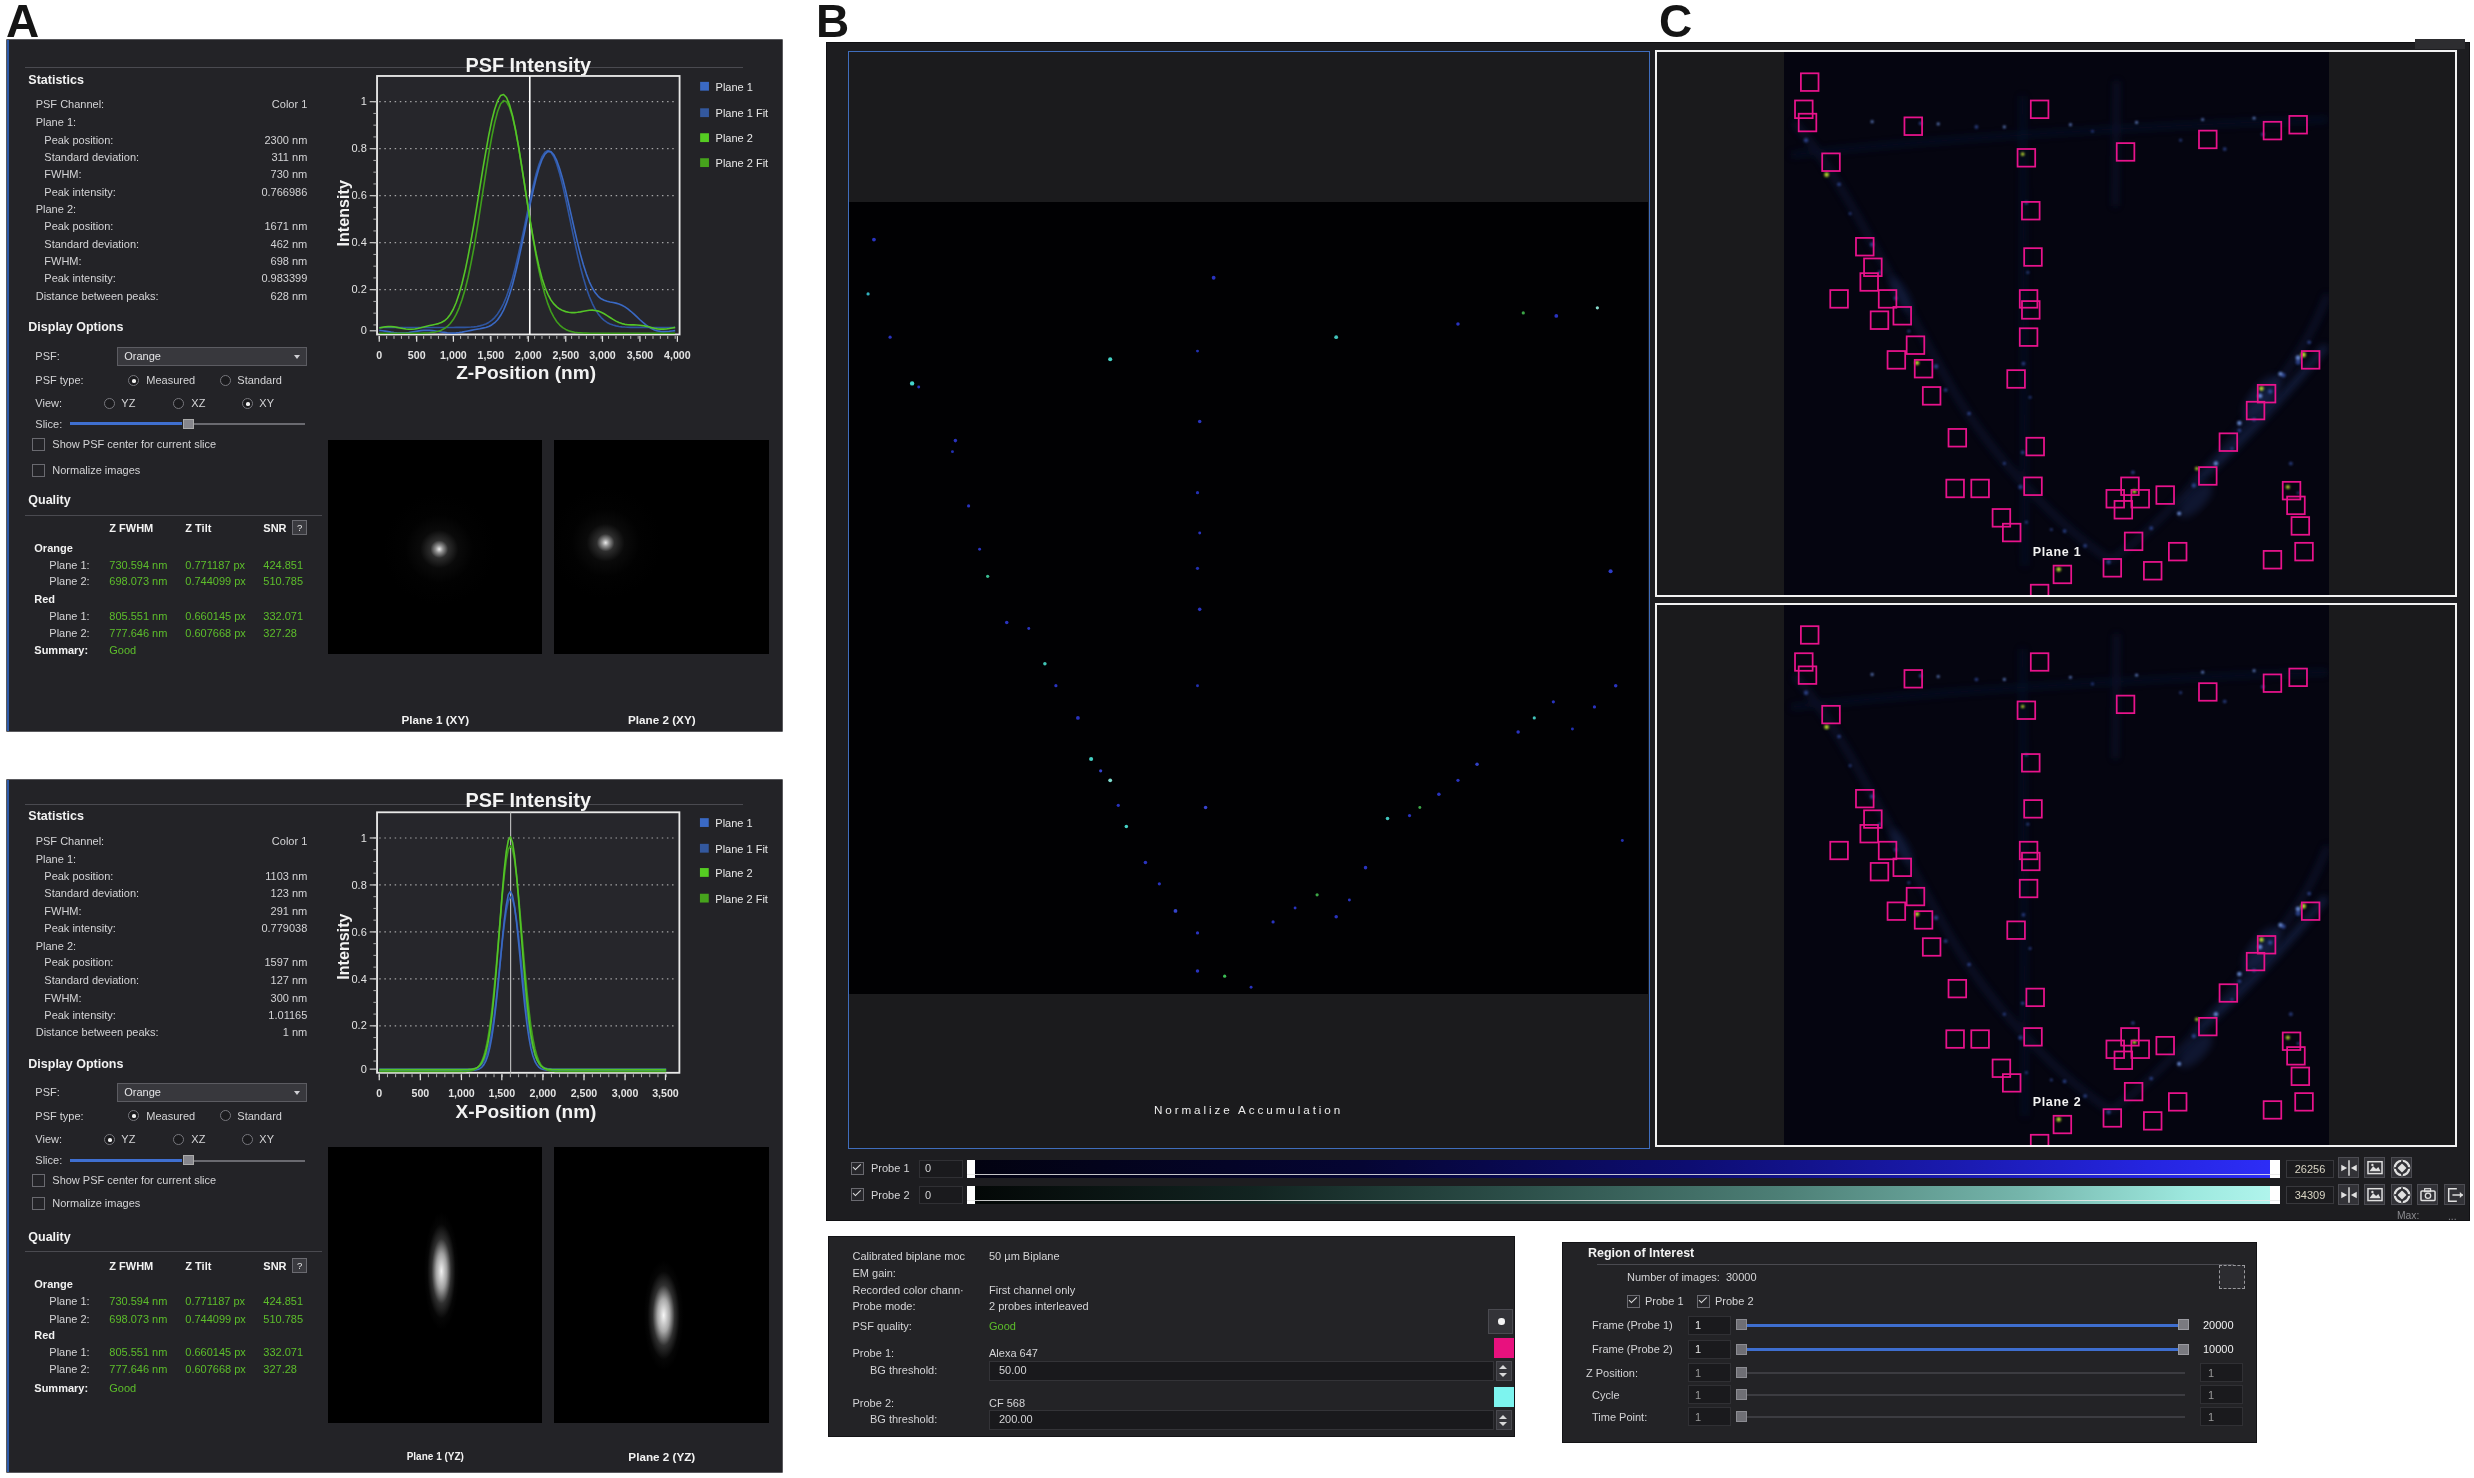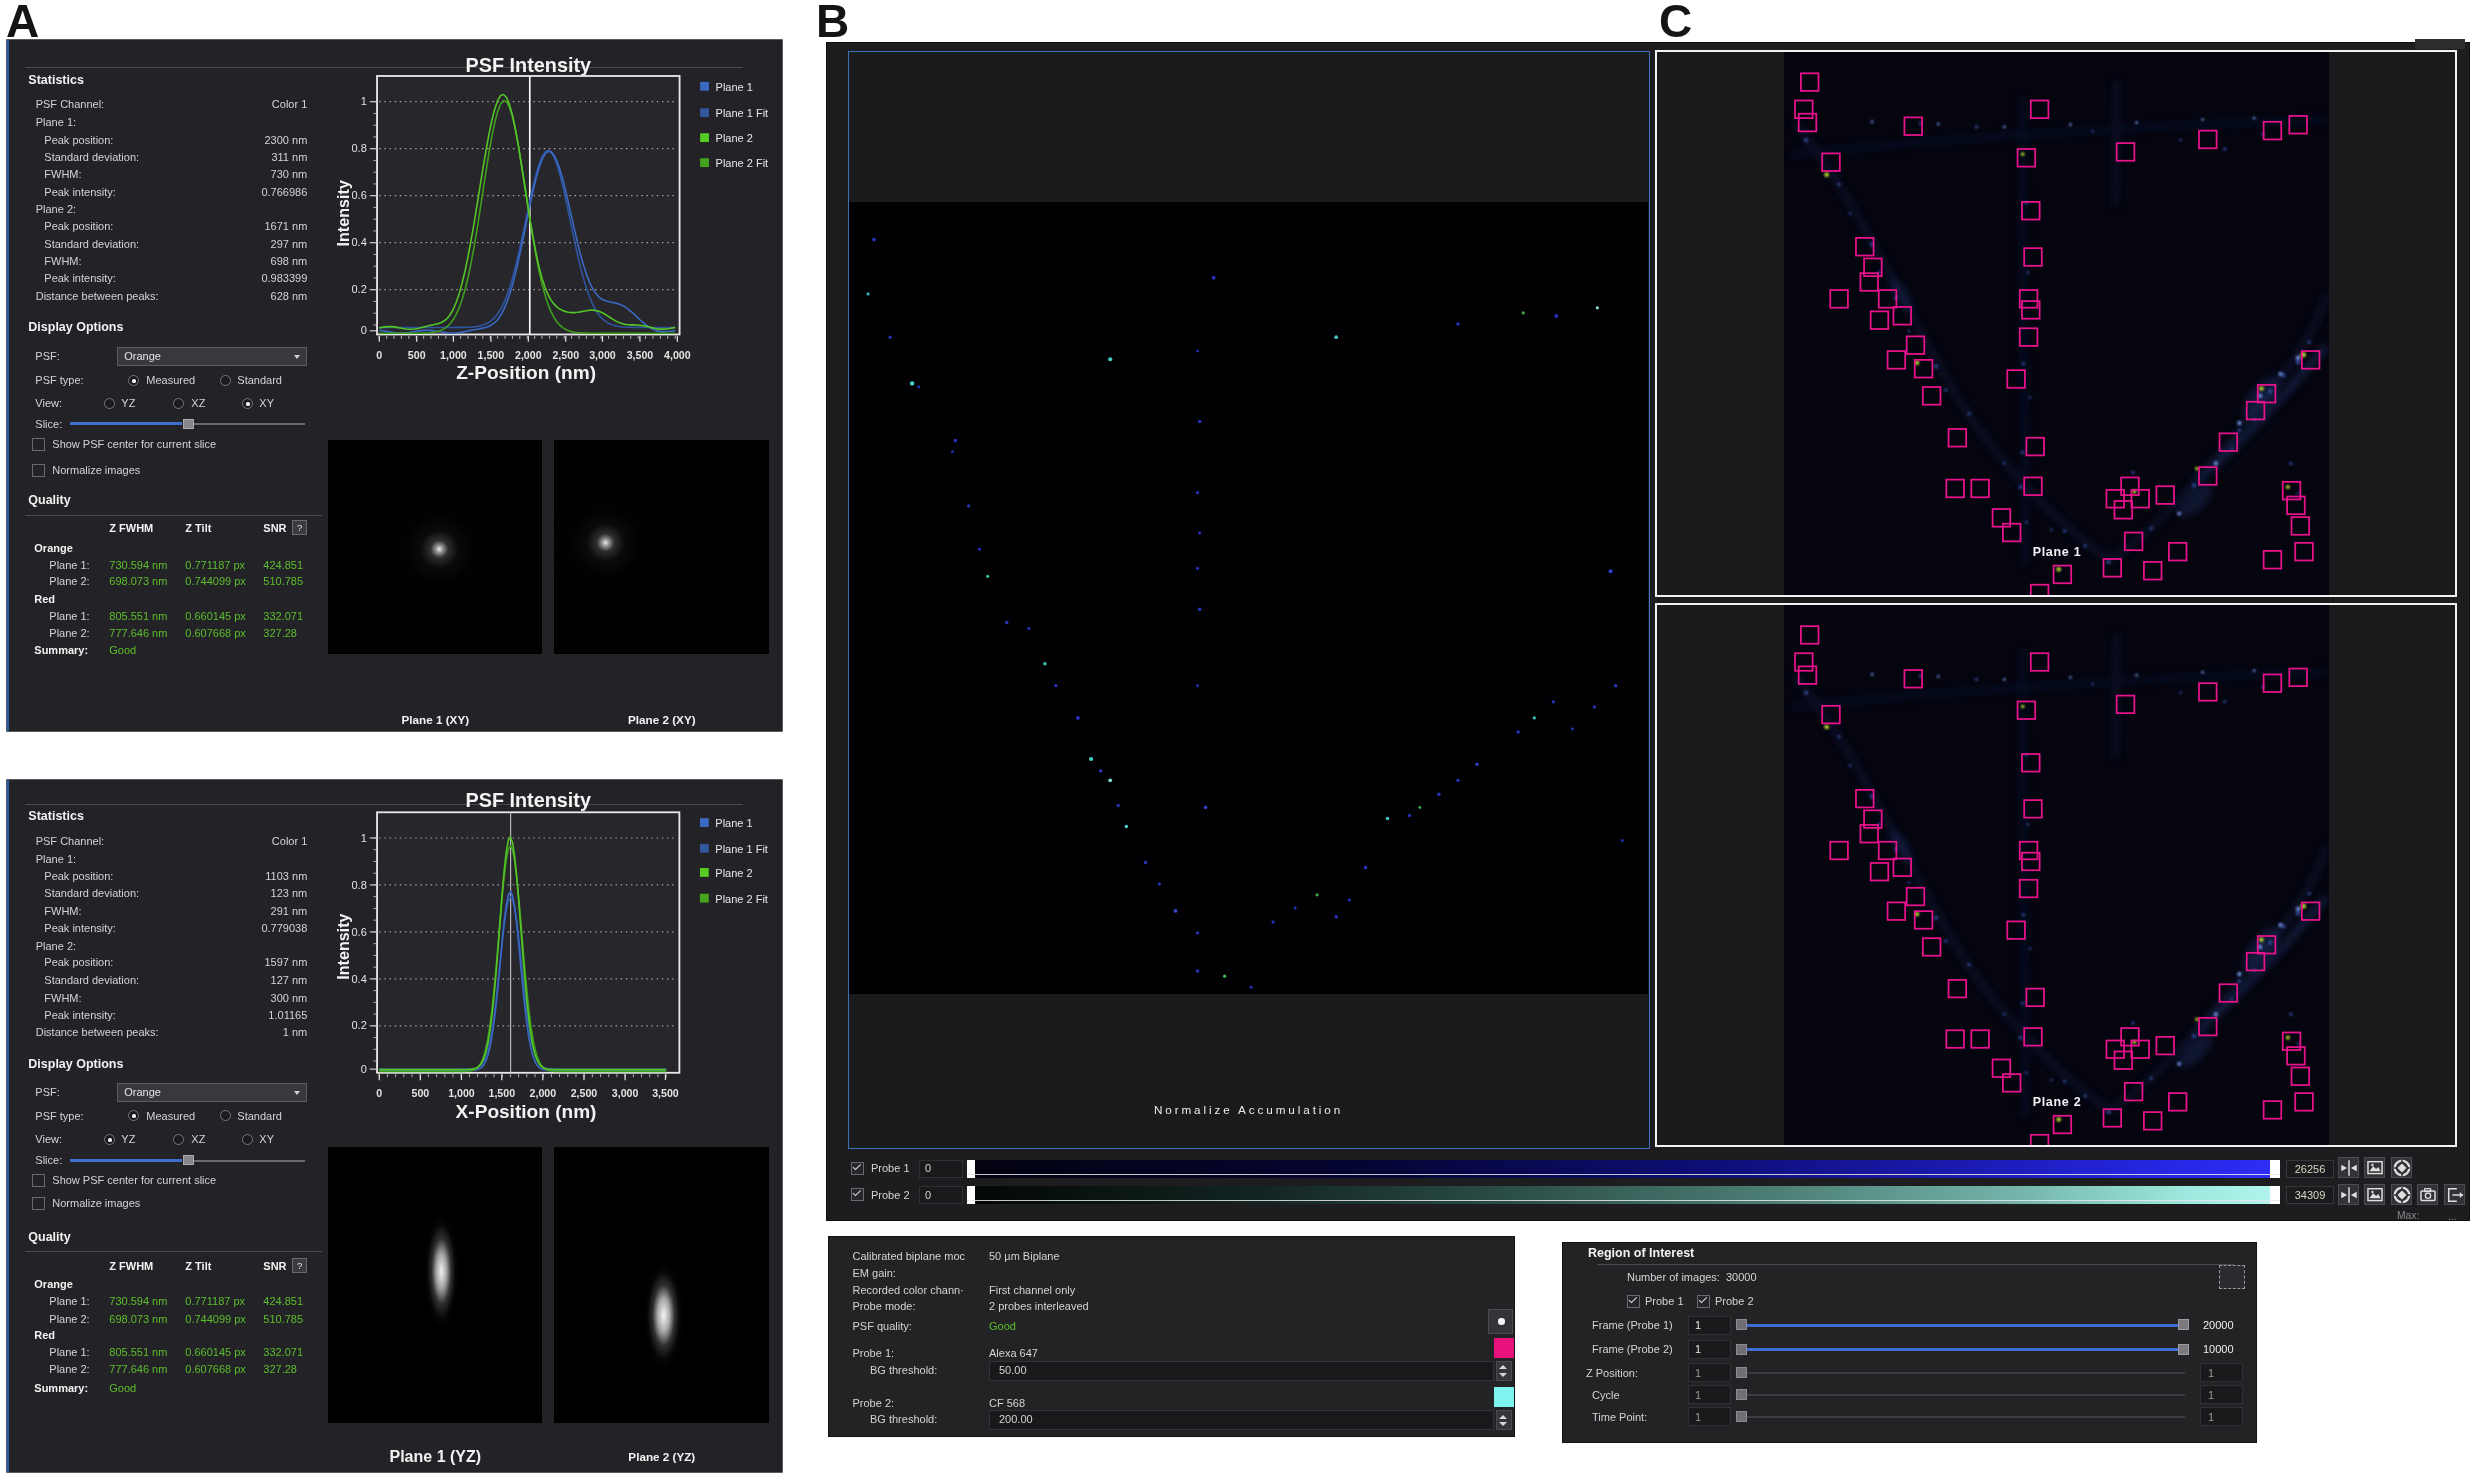--- a/index.html
+++ b/index.html
@@ -36,21 +36,21 @@
     <div class="r" style="left:35px;top:110px">Standard deviation:</div>
     <div class="v" style="left:151px;top:110px">311 nm</div>
     <div class="r" style="left:35px;top:127px">FWHM:</div>
     <div class="v" style="left:151px;top:127px">730 nm</div>
     <div class="r" style="left:35px;top:145px">Peak intensity:</div>
     <div class="v" style="left:151px;top:145px">0.766986</div>
     <div class="r" style="left:26.4px;top:162px">Plane 2:</div>
     <div class="r" style="left:35px;top:179px">Peak position:</div>
     <div class="v" style="left:151px;top:179px">1671 nm</div>
     <div class="r" style="left:35px;top:197px">Standard deviation:</div>
-    <div class="v" style="left:151px;top:197px">297 nm</div>
+    <div class="v" style="left:151px;top:197px">462 nm</div>
     <div class="r" style="left:35px;top:214px">FWHM:</div>
     <div class="v" style="left:151px;top:214px">698 nm</div>
     <div class="r" style="left:35px;top:231px">Peak intensity:</div>
     <div class="v" style="left:151px;top:231px">0.983399</div>
     <div class="r" style="left:26.4px;top:249px">Distance between peaks:</div>
     <div class="v" style="left:151px;top:249px">628 nm</div>
     <div class="r b" style="left:19px;top:280px;font-size:12.5px">Display Options</div>
     <div class="r" style="left:26px;top:309px">PSF:</div>
     <div class="dd" style="left:108px;top:307px;width:190px;height:19px">Orange</div>
     <div class="r" style="left:26px;top:333px">PSF type:</div>
@@ -288,21 +288,21 @@
     <div class="r grn" style="left:176px;top:565px">0.660145 px</div>
     <div class="r grn" style="left:254px;top:565px">332.071</div>
     <div class="r" style="left:40px;top:582px">Plane 2:</div>
     <div class="r grn" style="left:100px;top:582px">777.646 nm</div>
     <div class="r grn" style="left:176px;top:582px">0.607668 px</div>
     <div class="r grn" style="left:254px;top:582px">327.28</div>
     <div class="r b" style="left:25px;top:601px">Summary:</div>
     <div class="r grn" style="left:100px;top:601px">Good</div>
     <div class="thumb" style="left:319px;top:367px;width:214px;height:276px;background:radial-gradient(ellipse 17.6px 59px at 53% 45%, rgba(255,255,255,.95) 0%, rgba(215,215,215,.75) 30%, rgba(120,120,120,.4) 55%, rgba(40,40,40,.15) 80%, rgba(0,0,0,0) 100%),#000"></div>
     <div class="thumb" style="left:545px;top:367px;width:215px;height:276px;background:radial-gradient(ellipse 20px 55px at 51% 61%, rgba(255,255,255,.97) 0%, rgba(215,215,215,.78) 30%, rgba(120,120,120,.4) 55%, rgba(40,40,40,.15) 80%, rgba(0,0,0,0) 100%),#000"></div>
-    <div class="r b" style="left:319px;top:670px;width:214px;text-align:center;font-size:16px">Plane 1 (YZ)</div>
+    <div class="r b" style="left:319px;top:670px;width:214px;text-align:center;font-size:10px">Plane 1 (YZ)</div>
     <div class="r b" style="left:545px;top:670px;width:215px;text-align:center;font-size:11.7px">Plane 2 (YZ)</div>
     <svg style="left:0;top:0" width="775" height="692" viewBox="10 1063 1055 943">
       <text x="717" y="1100" fill="#f4f4f4" font-size="27" font-weight="bold" text-anchor="middle" font-family="Liberation Sans">PSF Intensity</text>
       <rect x="511" y="1107" width="412" height="355" fill="#26262b" stroke="#e8e8e8" stroke-width="2.5"></rect>
       <line x1="514" y1="1142" x2="920" y2="1142" stroke="#cfcfcf" stroke-width="1.6" stroke-dasharray="2,5" opacity="0.75"></line>
       <line x1="514" y1="1206" x2="920" y2="1206" stroke="#cfcfcf" stroke-width="1.6" stroke-dasharray="2,5" opacity="0.75"></line>
       <line x1="514" y1="1270" x2="920" y2="1270" stroke="#cfcfcf" stroke-width="1.6" stroke-dasharray="2,5" opacity="0.75"></line>
       <line x1="514" y1="1334" x2="920" y2="1334" stroke="#cfcfcf" stroke-width="1.6" stroke-dasharray="2,5" opacity="0.75"></line>
       <line x1="514" y1="1398" x2="920" y2="1398" stroke="#cfcfcf" stroke-width="1.6" stroke-dasharray="2,5" opacity="0.75"></line>
       <line x1="693" y1="1107" x2="693" y2="1462" stroke="#b9b9b9" stroke-width="1.6"></line>

